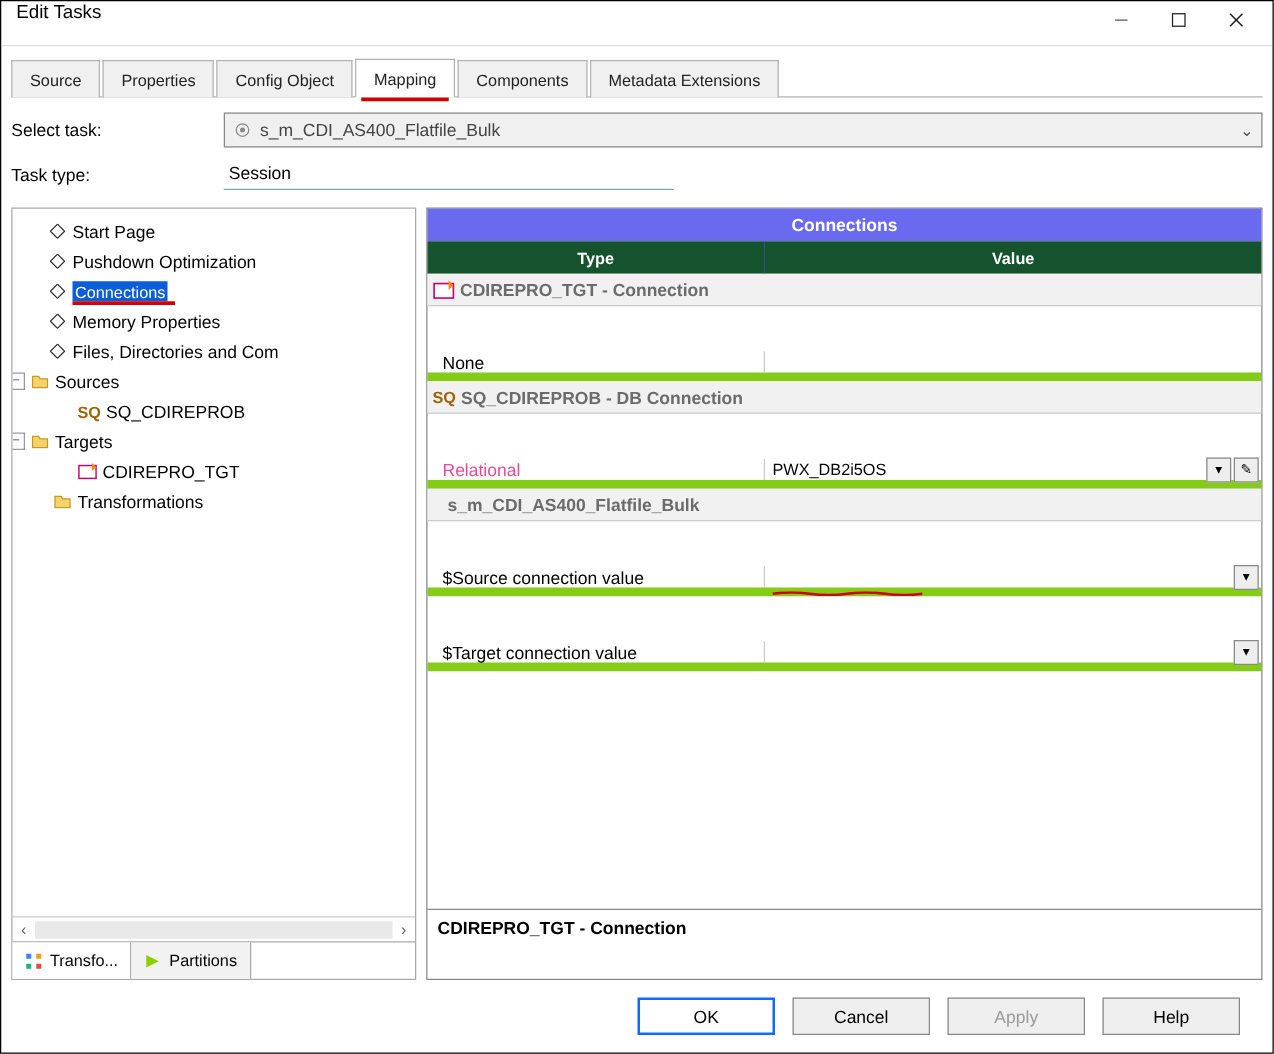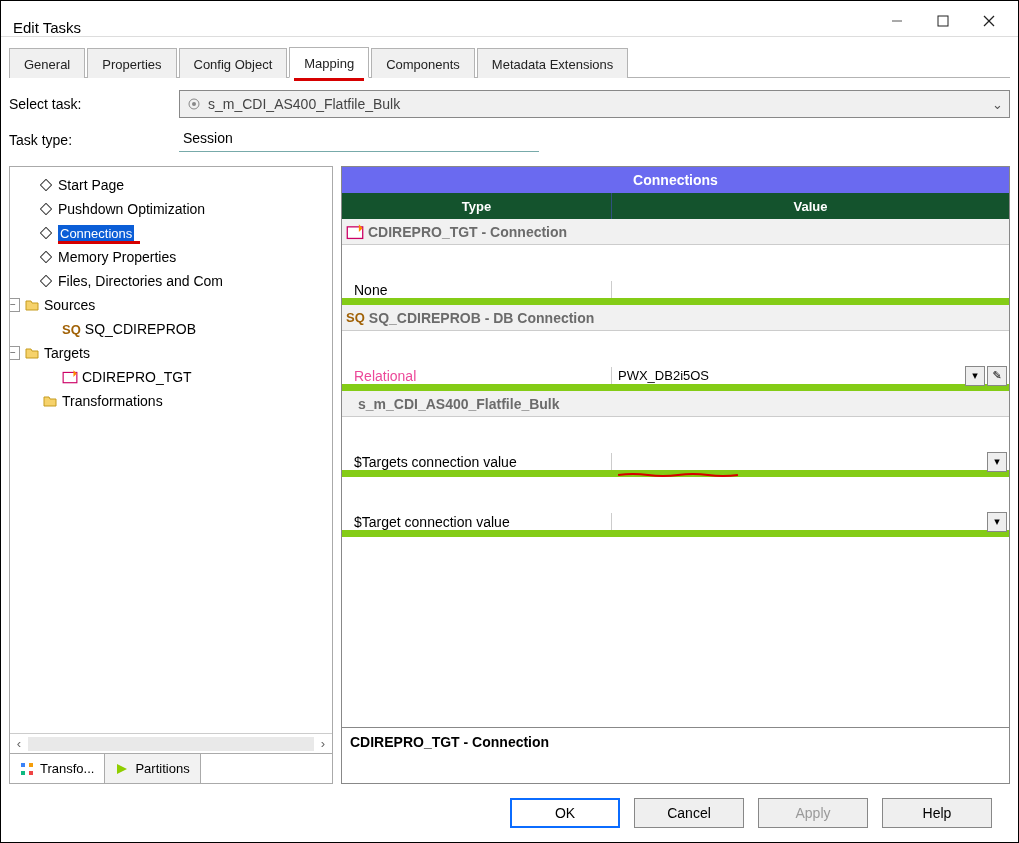--- a/index.html
+++ b/index.html
@@ -1,17 +1,17 @@
 <!DOCTYPE html>
 <html><head>
 <meta charset="utf-8">
 <style>
   * { box-sizing: border-box; font-family: "Segoe UI", Tahoma, sans-serif; font-size: 13px; }
   body { margin: 0; background: #fff; width: 1019px; height: 843px; overflow: hidden; border: 1px solid #000; }
-  .titlebar { display: flex; align-items: flex-end; height: 36px; padding: 0 6px; border-bottom: 1px solid #ddd; }
+  .titlebar { display: flex; align-items: flex-start; height: 36px; padding: 0 6px; border-bottom: 1px solid #ddd; }
   .titlebar .title { font-size: 15px; flex: 0 0 auto; margin-left: 6px; }
   .titlebar .spacer { flex: 1; }
   .winbtn { width: 46px; height: 30px; display: flex; align-items: center; justify-content: center; color:#222; }
   .winbtn svg { width: 12px; height: 12px; }
 
   .client { padding: 6px 8px 10px 8px; height: calc(100% - 36px); display: flex; flex-direction: column; }
 
   
   .tabs { display: flex; align-items: flex-end; height: 34px; }
   .tab { padding: 7px 14px 6px 14px; border: 1px solid #b3b3b3; border-bottom: none; background: #f0f0f0; margin-right: 2px; font-size: 14px; position: relative; top: 1px; color:#222; }
@@ -102,21 +102,21 @@
       <svg viewBox="0 0 12 12">
         <line x1="1" y1="1" x2="11" y2="11" stroke="#222" stroke-width="1.3"></line>
         <line x1="11" y1="1" x2="1" y2="11" stroke="#222" stroke-width="1.3"></line>
       </svg>
     </div>
 </div>
 
 <div class="client">
 
   <div class="tabs">
-    <div class="tab"><span>General</span></div>
+    <div class="tab"><span>Source</span></div>
     <div class="tab"><span>Properties</span></div>
     <div class="tab"><span>Config Object</span></div>
     <div class="tab active"><span>Mapping</span><span class="tab-underline"></span></div>
     <div class="tab"><span>Components</span></div>
     <div class="tab"><span>Metadata Extensions</span></div>
   </div>
   <div class="tab-strip-bottom"></div>
 
   <div class="toprow">
     <div class="lbl">Select task:</div>
@@ -277,21 +277,21 @@
               <span class="tinybtn">▾</span>
               <span class="tinybtn">✎</span>
             </span>
           </div>
         </div>
 
         <div class="section-row">
           <span class="slabel" style="margin-left:16px;">s_m_CDI_AS400_Flatfile_Bulk</span>
         </div>
         <div class="datarow">
-          <div class="c1">$Targets connection value</div>
+          <div class="c1">$Source connection value</div>
           <div class="c2">
             <svg class="red-squiggle" viewBox="0 0 120 6" preserveAspectRatio="none">
                 <path d="M0 3 Q15 0 30 3 T60 3 T90 3 T120 3" fill="none" stroke="#d60000" stroke-width="3"></path>
               </svg>
             <span class="row-btns">
                 <span class="tinybtn">▾</span>
               </span>
           </div>
         </div>
         <div class="datarow">

